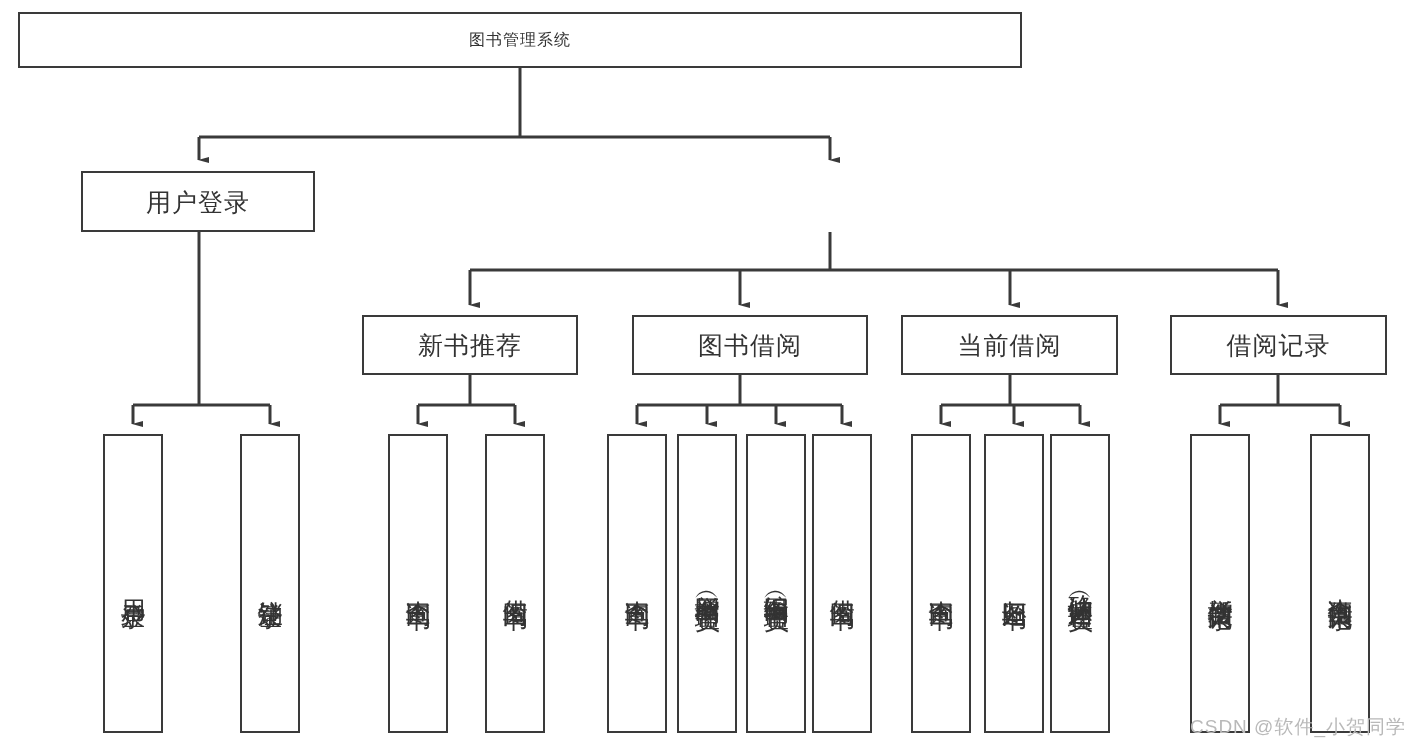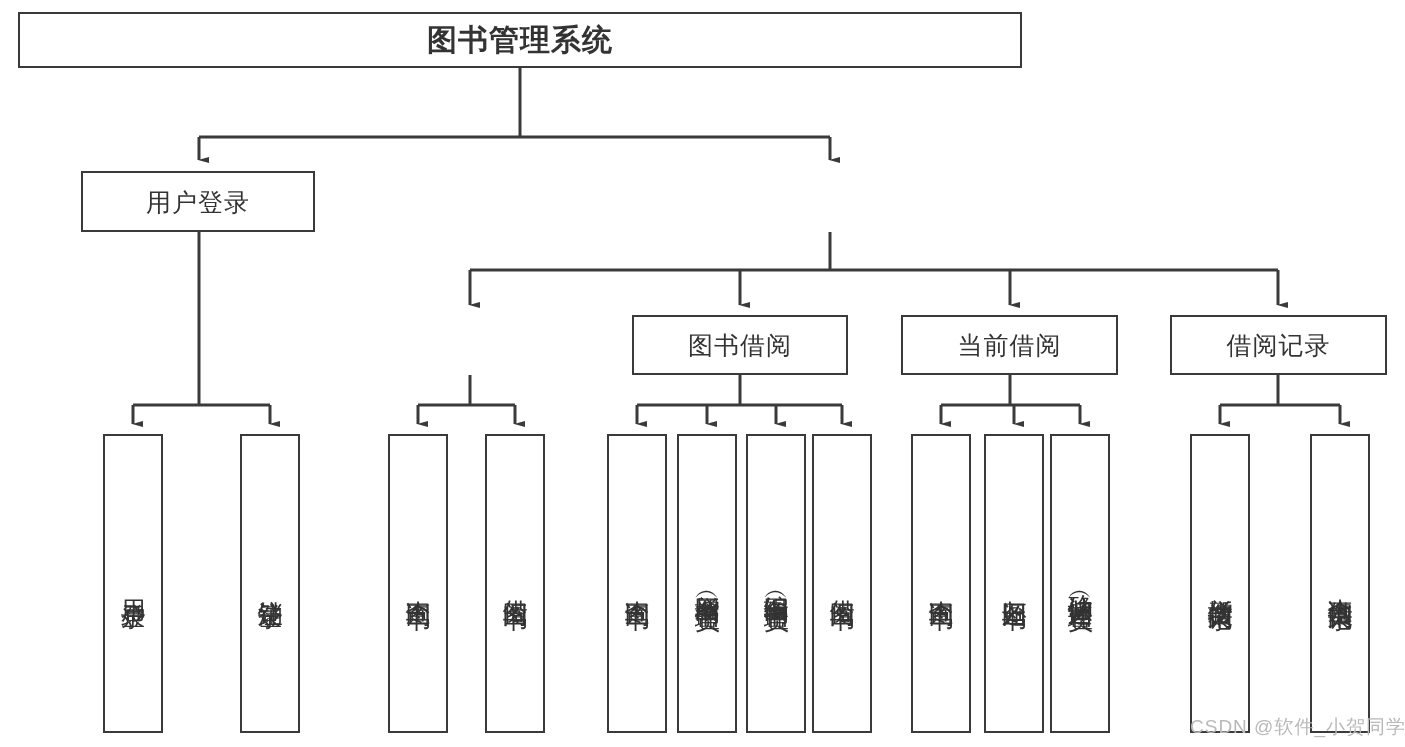--- a/index.html
+++ b/index.html
@@ -33,22 +33,21 @@
     align-items: center;
     justify-content: center;
     color: #333333;
   }
   .node-h {
     font-size: 25px;
     letter-spacing: 1px;
     line-height: 1.2;
   }
   .node-root {
-    font-size: 30px;
-    font-weight: bold;
+    font-size: 16px;
   }
   .node-v {
     writing-mode: vertical-rl;
     text-orientation: upright;
     font-size: 25px;
     line-height: 1.25;
     letter-spacing: 2px;
     align-items: center;
     justify-content: center;
     padding: 4px 0;
@@ -123,21 +122,24 @@
   </svg>
 
   <div class="node node-h node-root" id="node-root" style="left: 18px; top: 12px; width: 1004px; height: 56px;">
     <span>图书管理系统</span>
   </div>
 
   <div class="node node-h" id="node-l2-0" style="left: 81px; top: 171px; width: 234px; height: 61px;">
     <span>用户登录</span>
   </div>
 
-  <div class="node node-h" id="node-l3-1" style="left: 632px; top: 315px; width: 216px; height: 60px;">
+  <div class="node node-h" id="node-l3-0" style="left: 362px; top: 315px; width: 216px; height: 60px;">
+    <span>新书推荐</span>
+  </div>
+  <div class="node node-h" id="node-l3-1" style="left: 632px; top: 315px; width: 236px; height: 60px;">
     <span>图书借阅</span>
   </div>
   <div class="node node-h" id="node-l3-2" style="left: 901px; top: 315px; width: 217px; height: 60px;">
     <span>当前借阅</span>
   </div>
   <div class="node node-h" id="node-l3-3" style="left: 1170px; top: 315px; width: 217px; height: 60px; text-align: right;">
     <span>借阅记录</span>
   </div>
 
   <div class="node node-v" id="node-leaf-0" style="left: 103px; top: 434px; width: 60px; height: 299px;">

